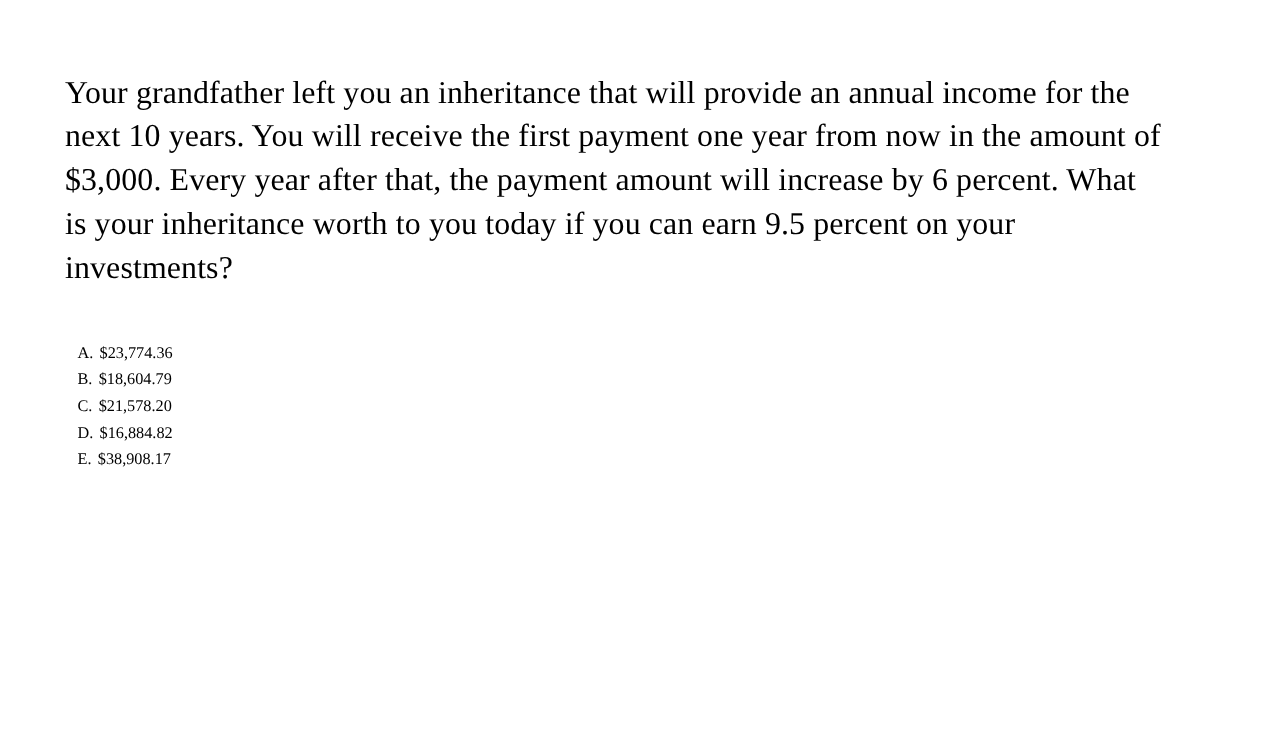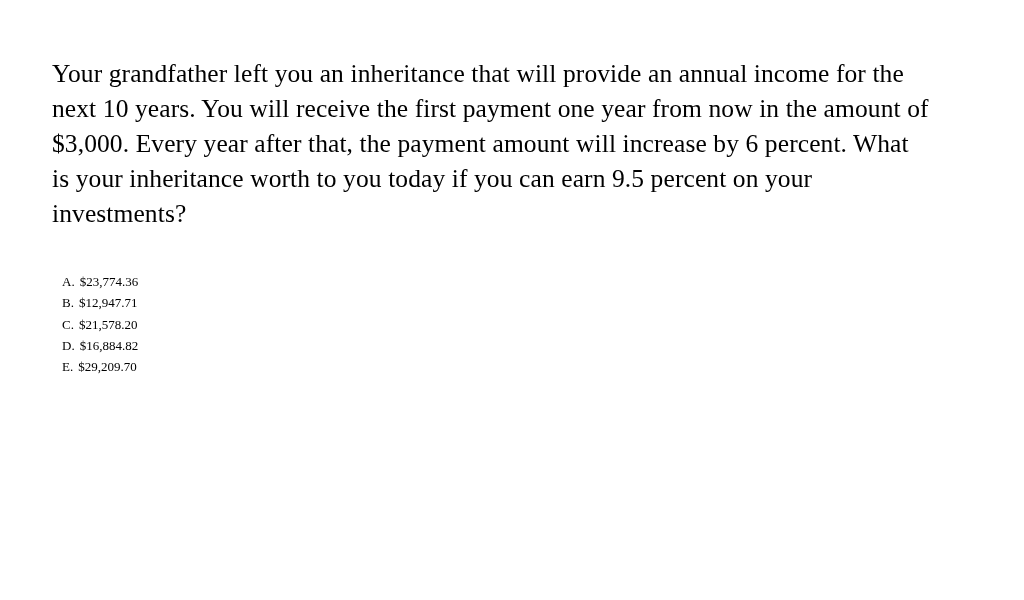--- a/index.html
+++ b/index.html
@@ -52,30 +52,30 @@
 
   <p class="question-stem">Your grandfather left you an inheritance that will provide an annual income for the next 10 years. You will receive the first payment one year from now in the amount of $3,000. Every year after that, the payment amount will increase by 6 percent. What is your inheritance worth to you today if you can earn 9.5 percent on your investments?</p>
 
   <div class="choices">
 
     <div class="choice">
       <span class="choice-letter">A.</span><span class="choice-text">$23,774.36</span>
     </div>
 
     <div class="choice">
-      <span class="choice-letter">B.</span><span class="choice-text">$12,947.71</span>
+      <span class="choice-letter">B.</span><span class="choice-text">$18,604.79</span>
     </div>
 
     <div class="choice">
       <span class="choice-letter">C.</span><span class="choice-text">$21,578.20</span>
     </div>
 
     <div class="choice">
       <span class="choice-letter">D.</span><span class="choice-text">$16,884.82</span>
     </div>
 
     <div class="choice">
-      <span class="choice-letter">E.</span><span class="choice-text">$29,209.70</span>
+      <span class="choice-letter">E.</span><span class="choice-text">$38,908.17</span>
     </div>
 
   </div>
 
 </div>
 
 </body></html>

